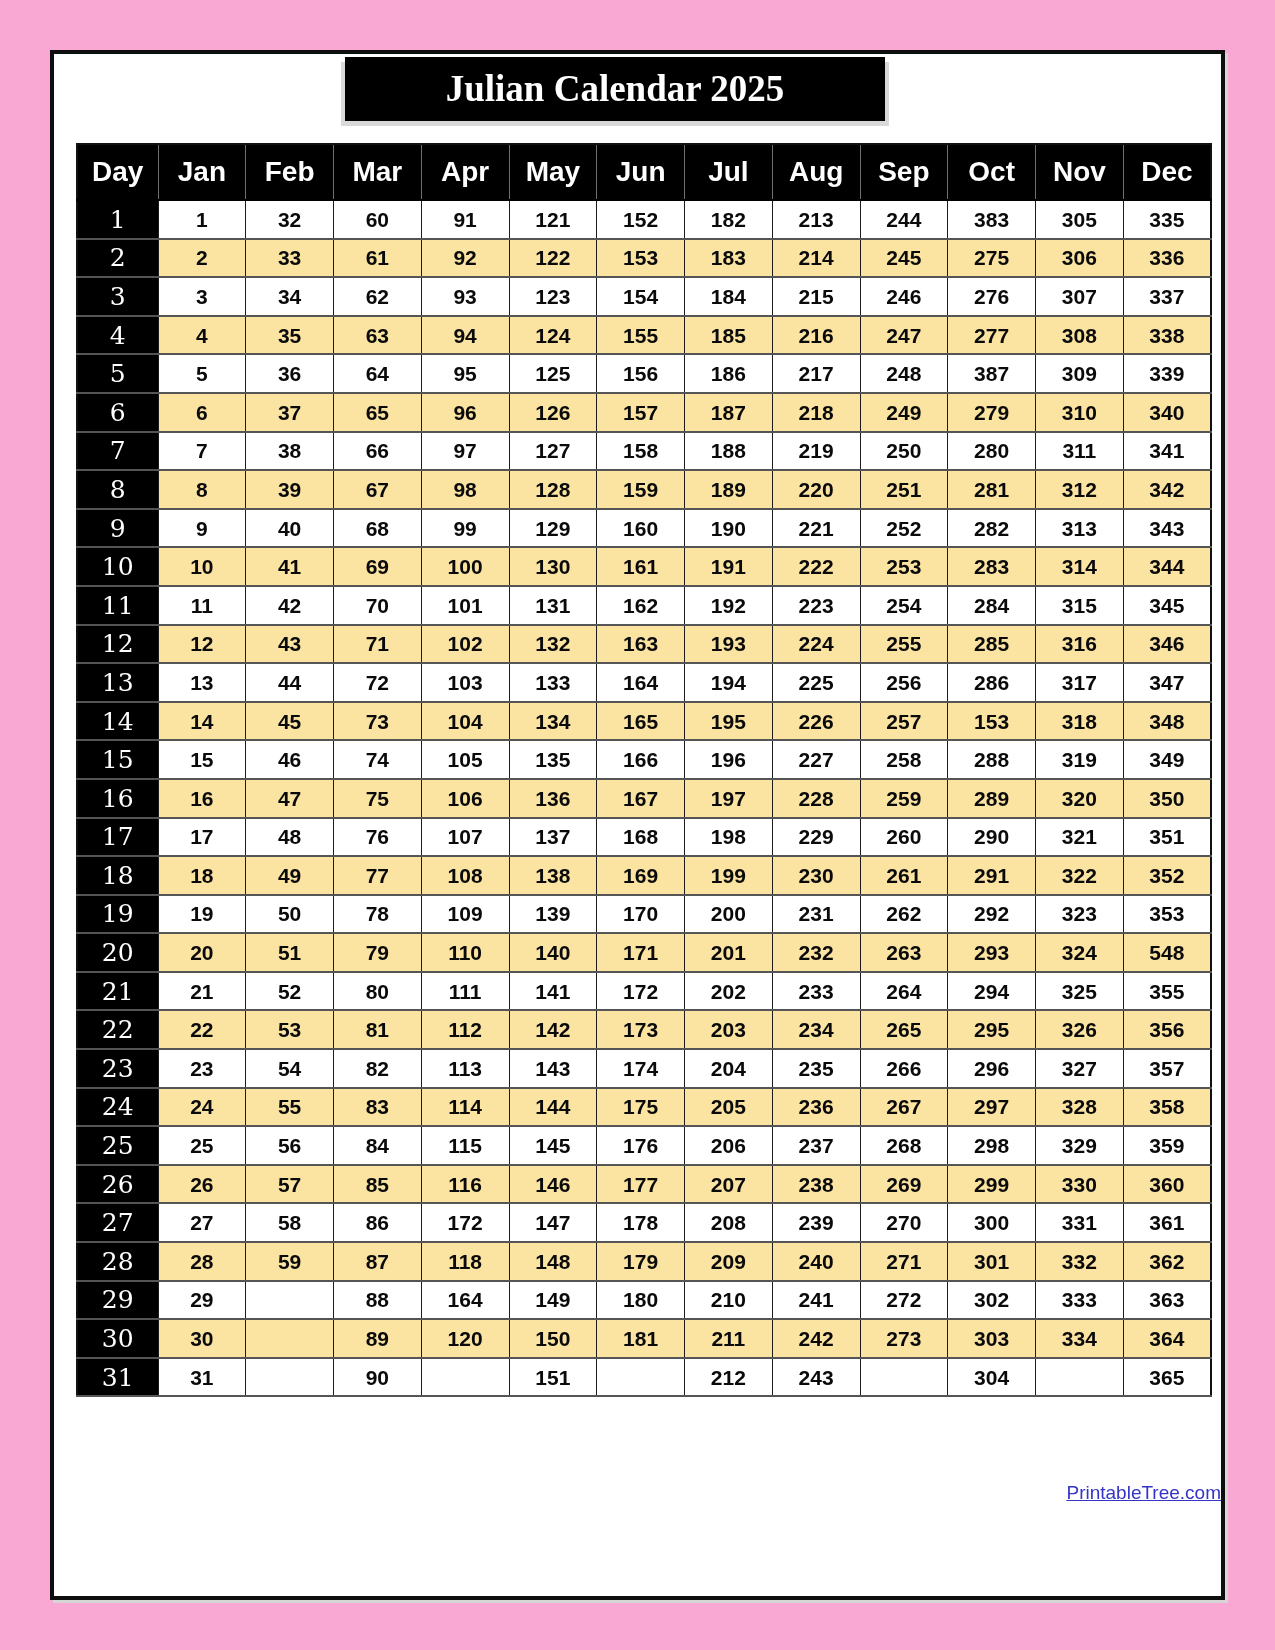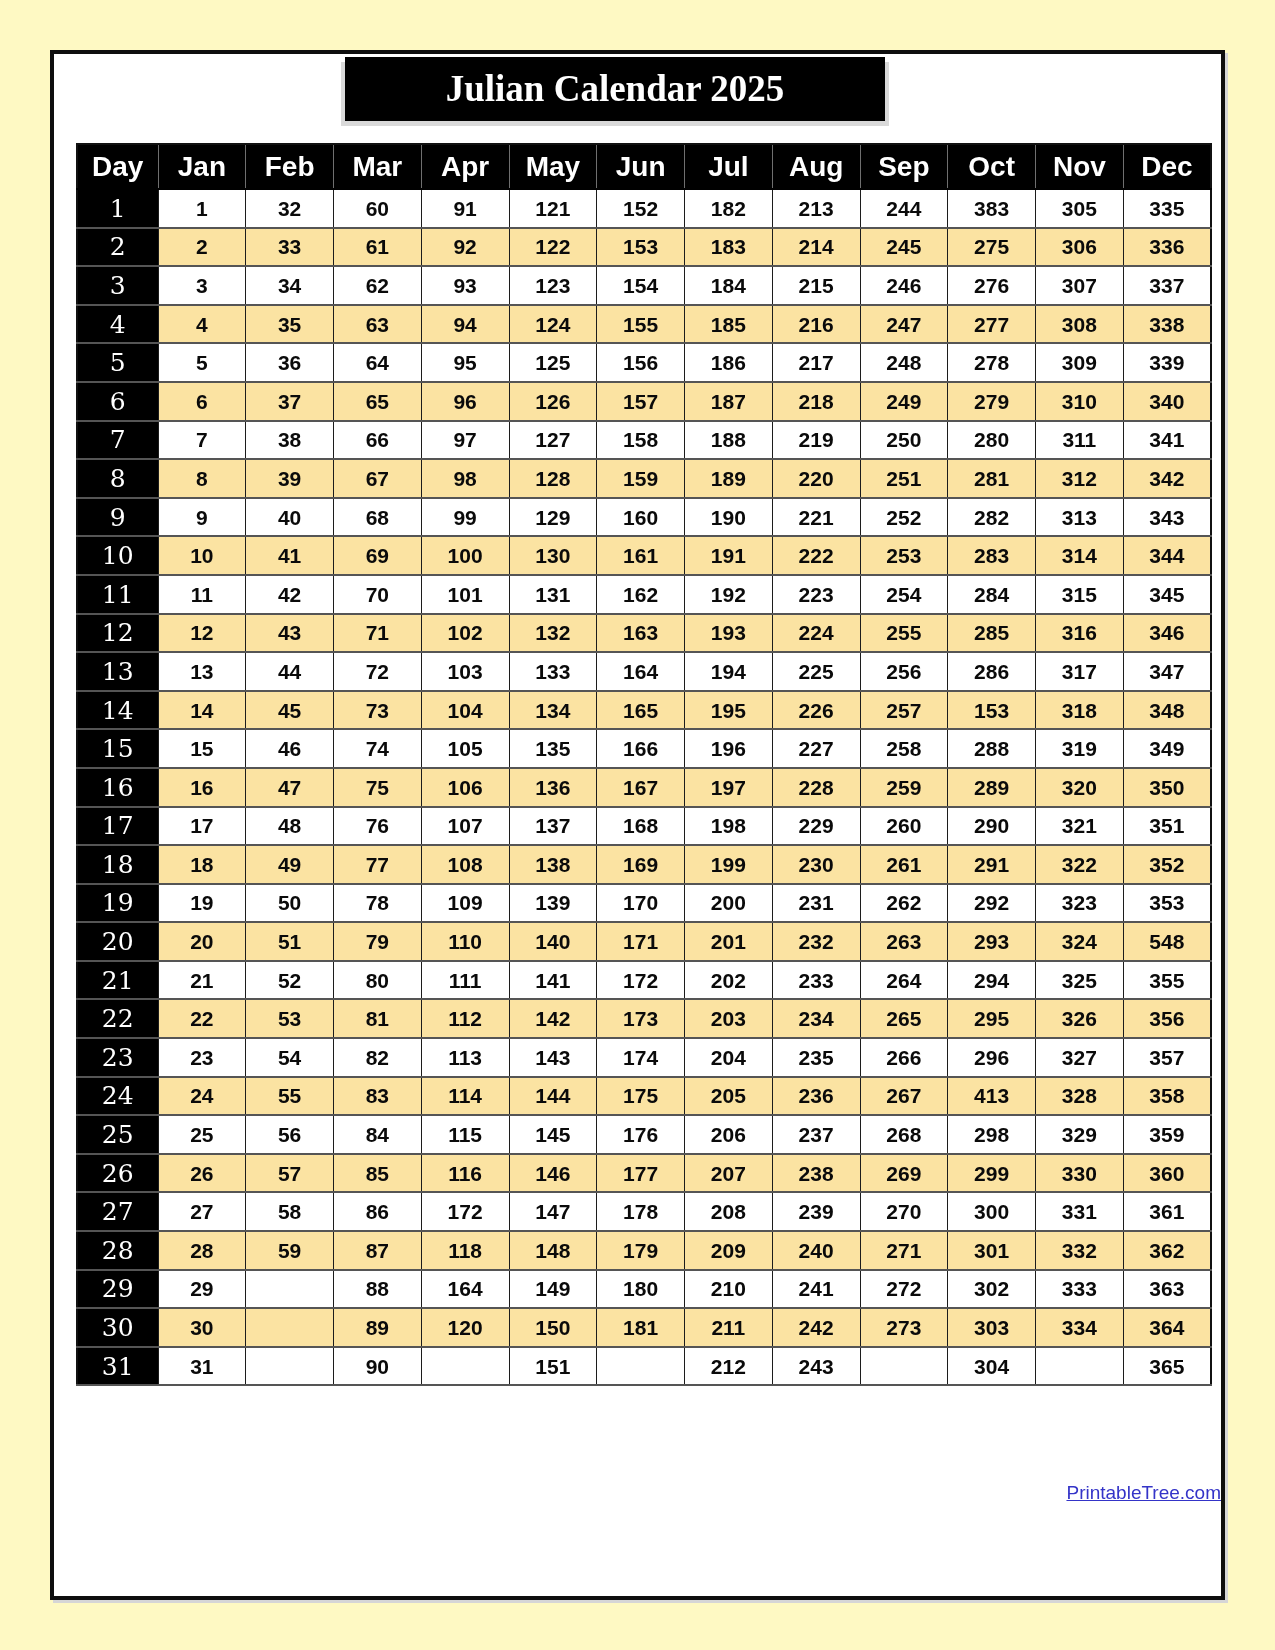--- a/index.html
+++ b/index.html
@@ -12,21 +12,21 @@
   * { box-sizing: border-box; }
   html, body {
     margin: 0; padding: 0;
     background: #ffffff;
     font-family: "Liberation Sans", sans-serif;
   }
   .page {
     position: relative;
     width: 1275px;
     height: 1650px;
-    background: #fef9c3;
+    background: #f9a8d4;
     overflow: hidden;
   }
   .frame {
     position: absolute;
     left: 50px; top: 50px;
     width: 1175px; height: 1550px;
     border: 4px solid #0e0e0e;
     box-shadow: 3px 3px 0 #d6d6d6;
     background: #ffffff;
   }
@@ -57,21 +57,21 @@
     color: #ffffff;
     font-weight: bold;
     font-size: 28px;
     height: 45px;
     text-align: center;
     vertical-align: middle;
     border-left: 1px solid #6f6f6f;
     border-right: 1px solid #6f6f6f;
     border-top: 1px solid #000000;
     border-bottom: 2px solid #000000;
-    padding: 0;
+    padding: 11px;
   }
   table.julian td {
     height: 38.6px;
     text-align: center;
     vertical-align: middle;
     font-weight: bold;
     font-size: 21px;
     color: #0a0a0a;
     background: #ffffff;
     border-left: 1.5px solid var(--border_dark);
@@ -202,21 +202,21 @@
             <td class="day-cell">5</td>
             <td>5</td>
             <td>36</td>
             <td>64</td>
             <td>95</td>
             <td>125</td>
             <td>156</td>
             <td>186</td>
             <td>217</td>
             <td>248</td>
-            <td>278</td>
+            <td>387</td>
             <td>309</td>
             <td>339</td>
           </tr>
           <tr class="stripe">
             <td class="day-cell">6</td>
             <td>6</td>
             <td>37</td>
             <td>65</td>
             <td>96</td>
             <td>126</td>
@@ -487,21 +487,21 @@
             <td class="day-cell">24</td>
             <td>24</td>
             <td>55</td>
             <td>83</td>
             <td>114</td>
             <td>144</td>
             <td>175</td>
             <td>205</td>
             <td>236</td>
             <td>267</td>
-            <td>413</td>
+            <td>297</td>
             <td>328</td>
             <td>358</td>
           </tr>
           <tr>
             <td class="day-cell">25</td>
             <td>25</td>
             <td>56</td>
             <td>84</td>
             <td>115</td>
             <td>145</td>

